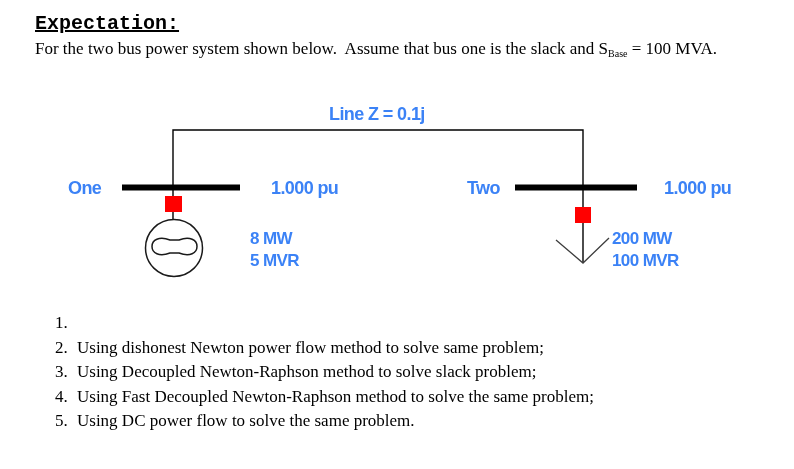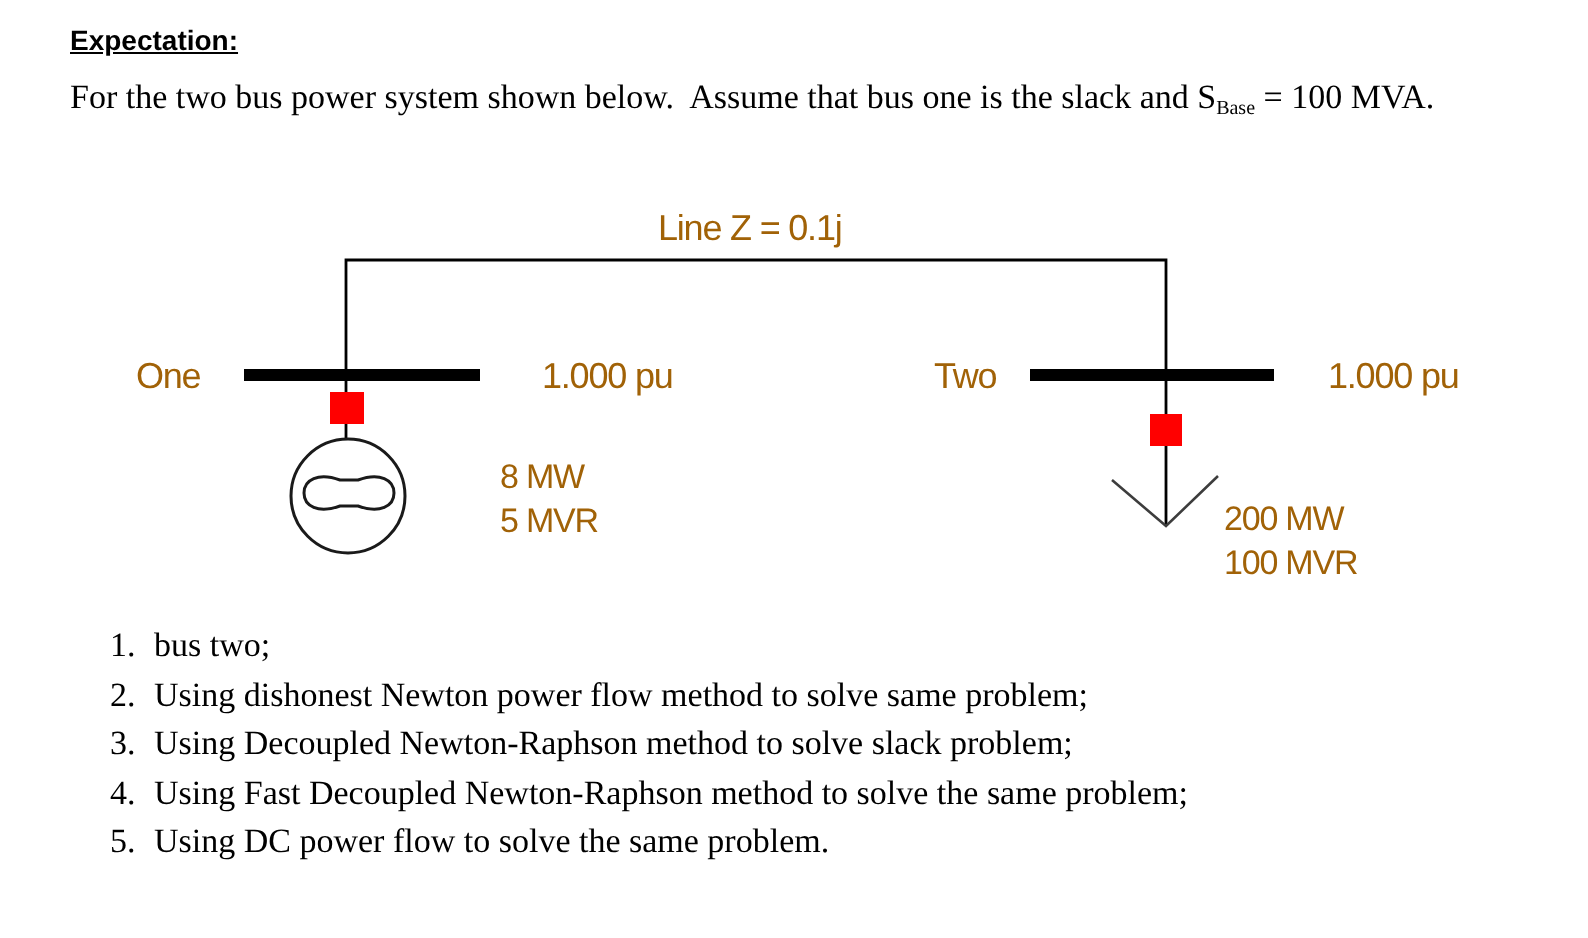--- a/index.html
+++ b/index.html
@@ -7,43 +7,43 @@
   body {
     width: 794px; height: 469px;
     position: relative;
     overflow: hidden;
     font-family: "Liberation Serif", serif;
     color: #000;
   }
   .abs { position: absolute; }
 
   .heading {
-    font-family: Liberation Sans, sans-serif;
+    font-family: Liberation Mono, monospace;
     font-weight: bold;
-    font-size: 14px;
+    font-size: 20px;
     text-decoration: underline;
     white-space: nowrap;
   }
   .para {
     font-size: 17px;
     white-space: pre-wrap;
   }
   .para .sub {
     font-size: 10px;
     position: relative;
     top: 3px;
   }
 
   
   .dlabel {
     font-family: "Liberation Sans", sans-serif;
-    font-weight: normal;
+    font-weight: bold;
     letter-spacing: -0.6px;
     white-space: nowrap;
-    color: #a16207;
+    color: #3b82f6;
   }
   .dlabel.big { font-size: 18px; }
   .dlabel.pwr { font-size: 17px; line-height: 22px; }
 
   svg.diagram-layer { position: absolute; left: 0; top: 0; pointer-events: none; }
 
   .tasks {
     position: absolute;
     left: 55px; top: 311px;
     width: 728px;
@@ -95,29 +95,29 @@
 <div class="abs dlabel big" style="left:271px; top:178px;">1.000 pu</div>
 
 <div class="abs dlabel big" style="left:467px; top:178px;">Two</div>
 <div class="abs dlabel big" style="left:664px; top:178px;">1.000 pu</div>
 
 <div class="abs dlabel pwr" style="left:250px; top:228px;">
   <div>8 MW</div>
   <div>5 MVR</div>
 </div>
 
-<div class="abs dlabel pwr" style="left:612px; top:228px;margin-top:21px;">
+<div class="abs dlabel pwr" style="left:612px; top:228px;">
   <div>200 MW</div>
   <div>100 MVR</div>
 </div>
 
 <div class="tasks">
   <div class="task-item">
     <span class="task-num">1.</span>
-    <span class="task-text"><span class="task-line2">bus two;</span></span>
+    <span class="task-text"></span>
   </div>
   <div class="task-item">
     <span class="task-num">2.</span>
     <span class="task-text"><span>Using dishonest Newton power flow method to solve same problem;</span></span>
   </div>
   <div class="task-item">
     <span class="task-num">3.</span>
     <span class="task-text"><span>Using Decoupled Newton-Raphson method to solve slack problem;</span></span>
   </div>
   <div class="task-item">

